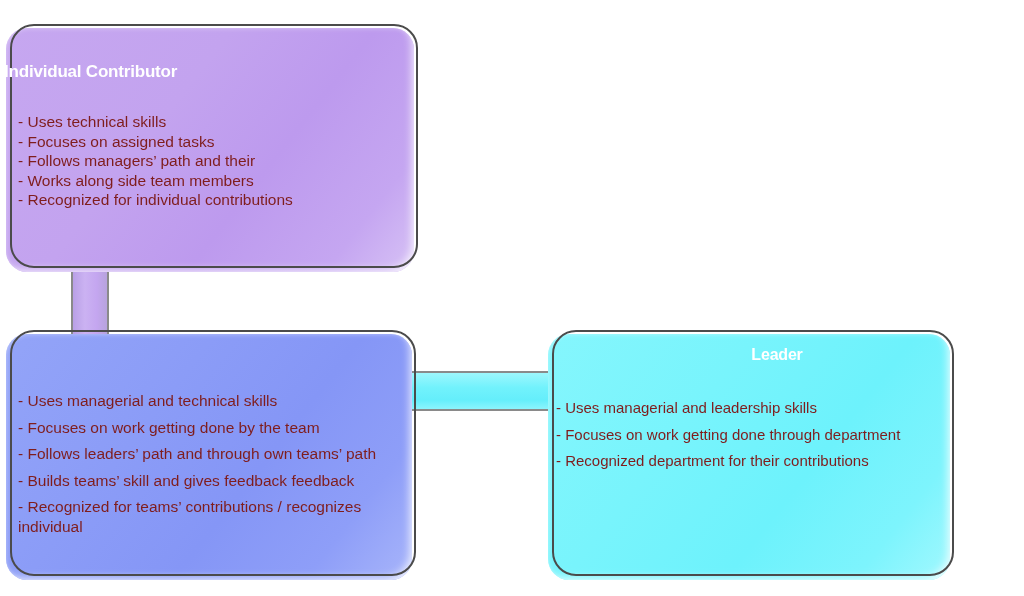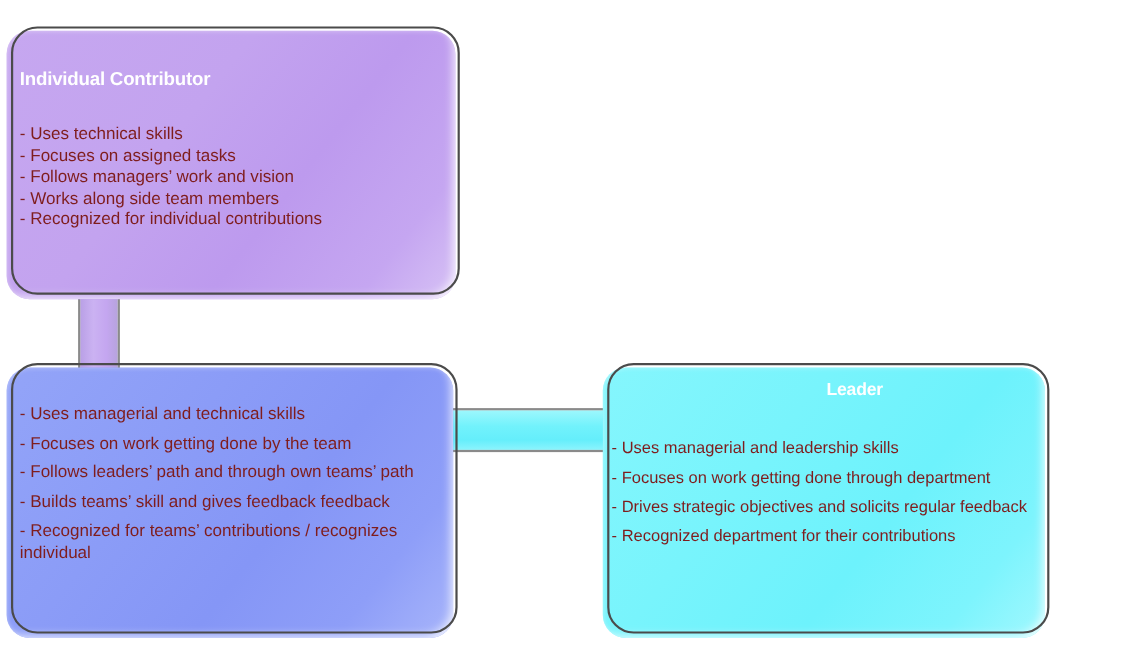--- a/index.html
+++ b/index.html
@@ -107,21 +107,21 @@
   
   .box-title {
     position: absolute;
     color: #ffffff;
     font-weight: bold;
     font-family: "Liberation Sans", sans-serif;
     letter-spacing: -0.2px;
     white-space: nowrap;
   }
   #title-individual-contributor {
-    left: 18px;
+    left: 4px;
     top: 62px;
     font-size: 17px;
   }
   #title-manager {
     left: 0;
     right: 0;
     top: 343px;
     text-align: center;
     font-size: 16px;
   }
@@ -148,21 +148,21 @@
 
   #bullets-individual-contributor {
     left: 18px;
     top: 112px;
     width: 380px;
     font-size: 15.5px;
     line-height: 19.5px;
   }
   #bullets-manager {
     left: 18px;
-    top: 367px;
+    top: 391px;
     width: 382px;
     font-size: 15.5px;
     line-height: 19.5px;
   }
   #bullets-manager li { margin-bottom: 7px; }
 
   #bullets-leader {
     left: 556px;
     top: 398px;
     width: 386px;
@@ -181,21 +181,21 @@
 
   <div id="connector-manager-leader" class="connector connector-horizontal"></div>
 
   <div id="box-individual-contributor" class="box-group">
     <div class="box-fill"></div>
     <div class="box-outline"></div>
     <div id="title-individual-contributor" class="box-title">Individual Contributor</div>
     <ul id="bullets-individual-contributor" class="bullet-list">
       <li>- Uses technical skills</li>
       <li>- Focuses on assigned tasks</li>
-      <li>- Follows managers’ work and vision</li>
+      <li>- Follows managers’ path and their</li>
       <li>- Works along side team members</li>
       <li>- Recognized for individual contributions</li>
     </ul>
   </div>
 
   <div id="box-manager" class="box-group">
     <div class="box-fill"></div>
     <div class="box-outline"></div>
     <div id="title-manager" class="box-title">Manager</div>
     <ul id="bullets-manager" class="bullet-list">
@@ -207,18 +207,17 @@
     </ul>
   </div>
 
   <div id="box-leader" class="box-group">
     <div class="box-fill"></div>
     <div class="box-outline"></div>
     <div id="title-leader" class="box-title">Leader</div>
     <ul id="bullets-leader" class="bullet-list">
       <li>- Uses managerial and  leadership skills</li>
       <li>- Focuses on work getting done  through department</li>
-      <li>-  Drives strategic objectives and solicits regular feedback</li>
       <li>- Recognized department for their contributions</li>
     </ul>
   </div>
 
 </div>
 
 </body></html>

